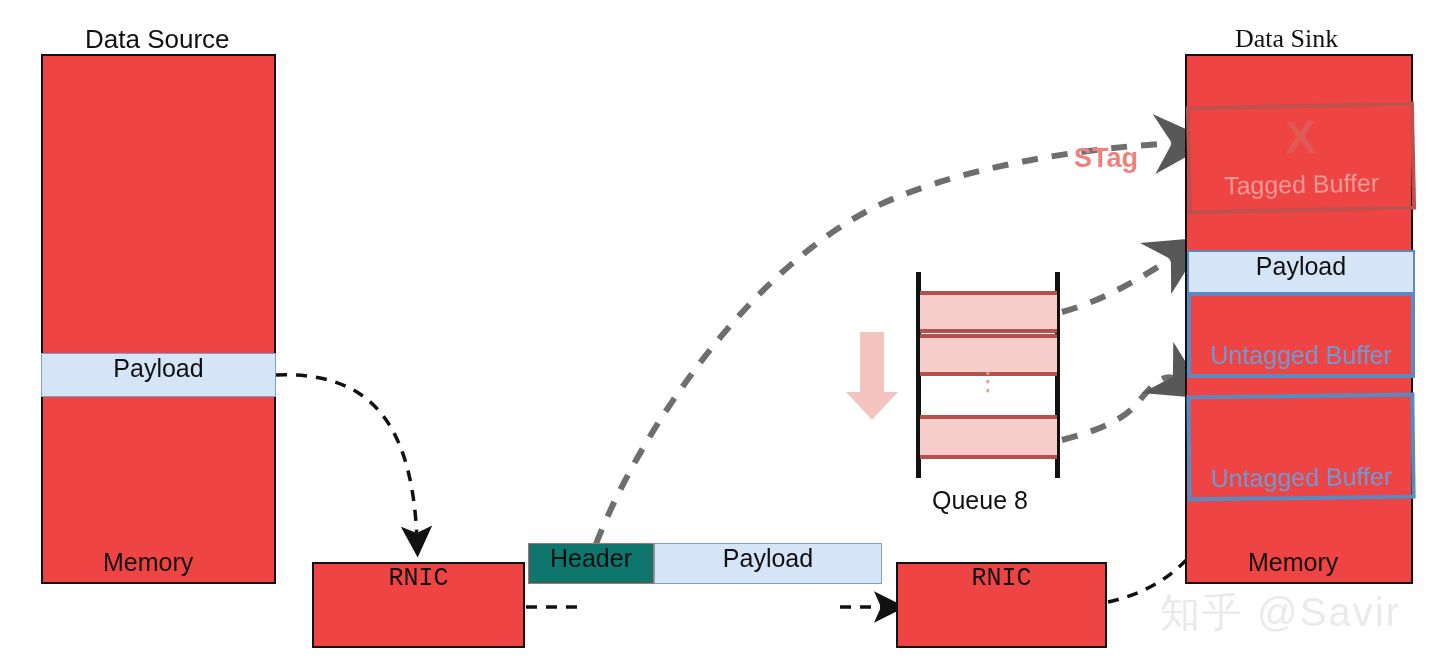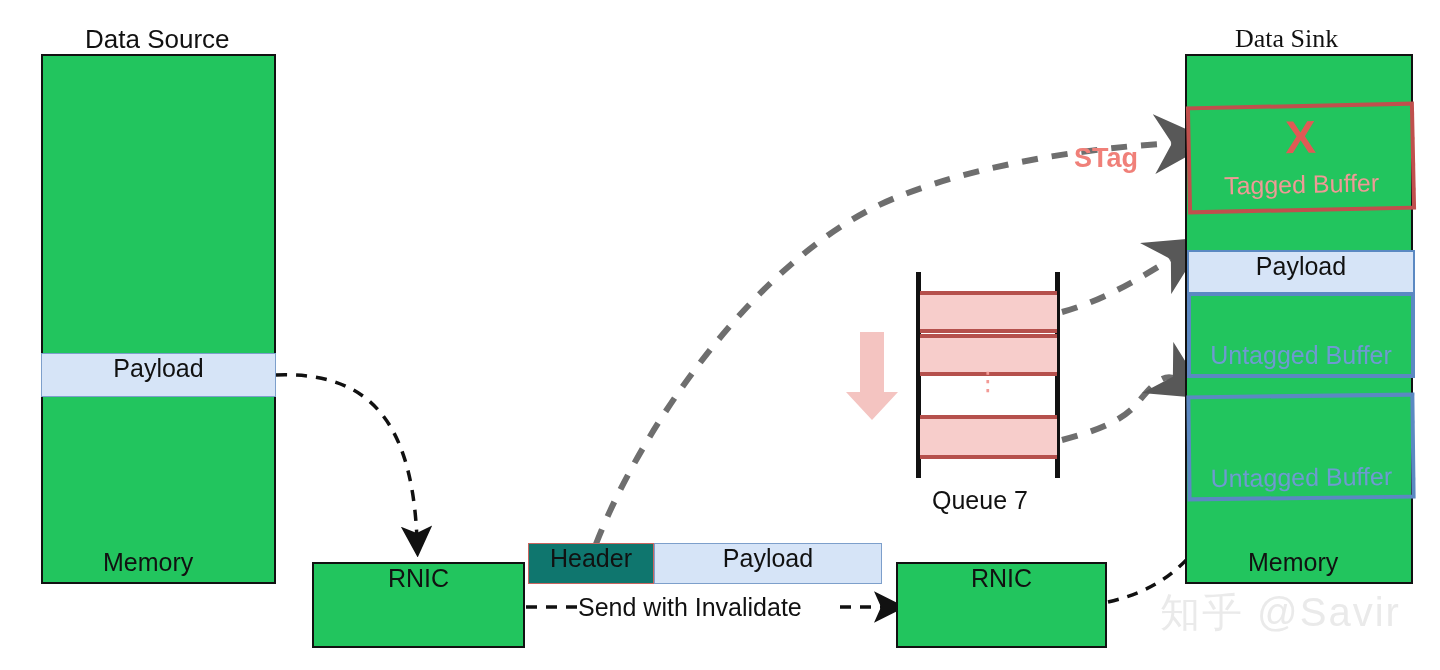--- a/index.html
+++ b/index.html
@@ -4,21 +4,21 @@
 <style>
   html,body{margin:0;padding:0;background:#ffffff;}
   body{width:1440px;height:670px;overflow:hidden;
        font-family:"Liberation Sans","DejaVu Sans",sans-serif;}
   #stage{position:relative;width:1184px;height:670px;background:#fff;}
   svg.layer{position:absolute;left:0;top:0;width:1440px;height:670px;overflow:visible;}
   .txt{position:absolute;white-space:nowrap;}
   .ttl{font-size:26px;color:#111;}
   .lbl{font-size:25px;color:#111;}
   .box{position:absolute;box-sizing:border-box;}
-  .blackbox{border:2.5px solid #111;background:#22c55e;}
+  .blackbox{border:2.5px solid #111;background:#ef4444;font-family:Liberation Mono, monospace;}
   .bandblue{background:#d6e4f7;border:1.5px solid #7d9fcb;box-sizing:border-box;}
   .bandred{background:#0f766e;border:1.5px solid #c96560;box-sizing:border-box;}
   .center{display:flex;justify-content:center;}
   .tagbuf{border:4px solid #c0504d;box-sizing:border-box;}
   .untbuf{border:4px solid #5b89c2;box-sizing:border-box;}
   .ubl{font-size:25px;color:#6f9ad1;}
   .tbl{font-size:25px;color:#ef9a96;}
   .xmark{font-size:46px;font-weight:bold;color:#e05a55;line-height:1;}
   .stag{font-size:27px;font-weight:bold;color:#f08079;}
   .wm{font-size:40px;color:#eaeaea;letter-spacing:2px;}
@@ -88,38 +88,37 @@
     <span class="lbl">RNIC</span>
   </div>
 
   <div class="box bandred center" style="left:528px;top:543px;width:126px;height:41px;">
     <span class="lbl">Header</span>
   </div>
   <div class="box bandblue center" style="left:654px;top:543px;width:228px;height:41px;">
     <span class="lbl">Payload</span>
   </div>
 
-  <div class="txt lbl" style="left:578px;top:593px;">Send with Invalidate</div>
 
   <div class="txt stag" style="left:1034px;top:143px;margin-left:40px;">STag</div>
 
   <div class="rail" style="left:916px;top:272px;height:206px;"></div>
   <div class="rail" style="left:1055px;top:272px;height:206px;"></div>
 
   <div class="qseg" style="left:920px;top:291px;width:137px;height:42px;"></div>
   <div class="qseg" style="left:920px;top:334px;width:137px;height:42px;"></div>
   <div class="qseg" style="left:920px;top:415px;width:137px;height:44px;"></div>
 
   <div class="qdots" style="left:968px;top:378px;width:40px;">⋮</div>
 
   <svg class="layer">
     <path d="M860,332 L884,332 L884,392 L898,392 L872,420 L846,392 L860,392 Z" fill="#f4c4c1"></path>
   </svg>
 
-  <div class="txt qlbl" style="left:932px;top:486px;">Queue 7</div>
+  <div class="txt qlbl" style="left:932px;top:486px;">Queue 8</div>
 
   <div class="txt ttl" style="left:1235px;top:24px;font-family:Liberation Serif, serif;">Data Sink</div>
 
   <div class="box blackbox" style="left:1185px;top:54px;width:228px;height:530px;"></div>
 
   <div class="box tagbuf" style="left:1187px;top:104px;width:228px;height:108px;transform:rotate(-1.2deg);">
     <div class="xmark" style="position:absolute;left:0;right:0;top:6px;text-align:center;">X</div>
     <div class="tbl" style="position:absolute;left:0;right:0;top:62px;text-align:center;">Tagged Buffer</div>
   </div>
 

